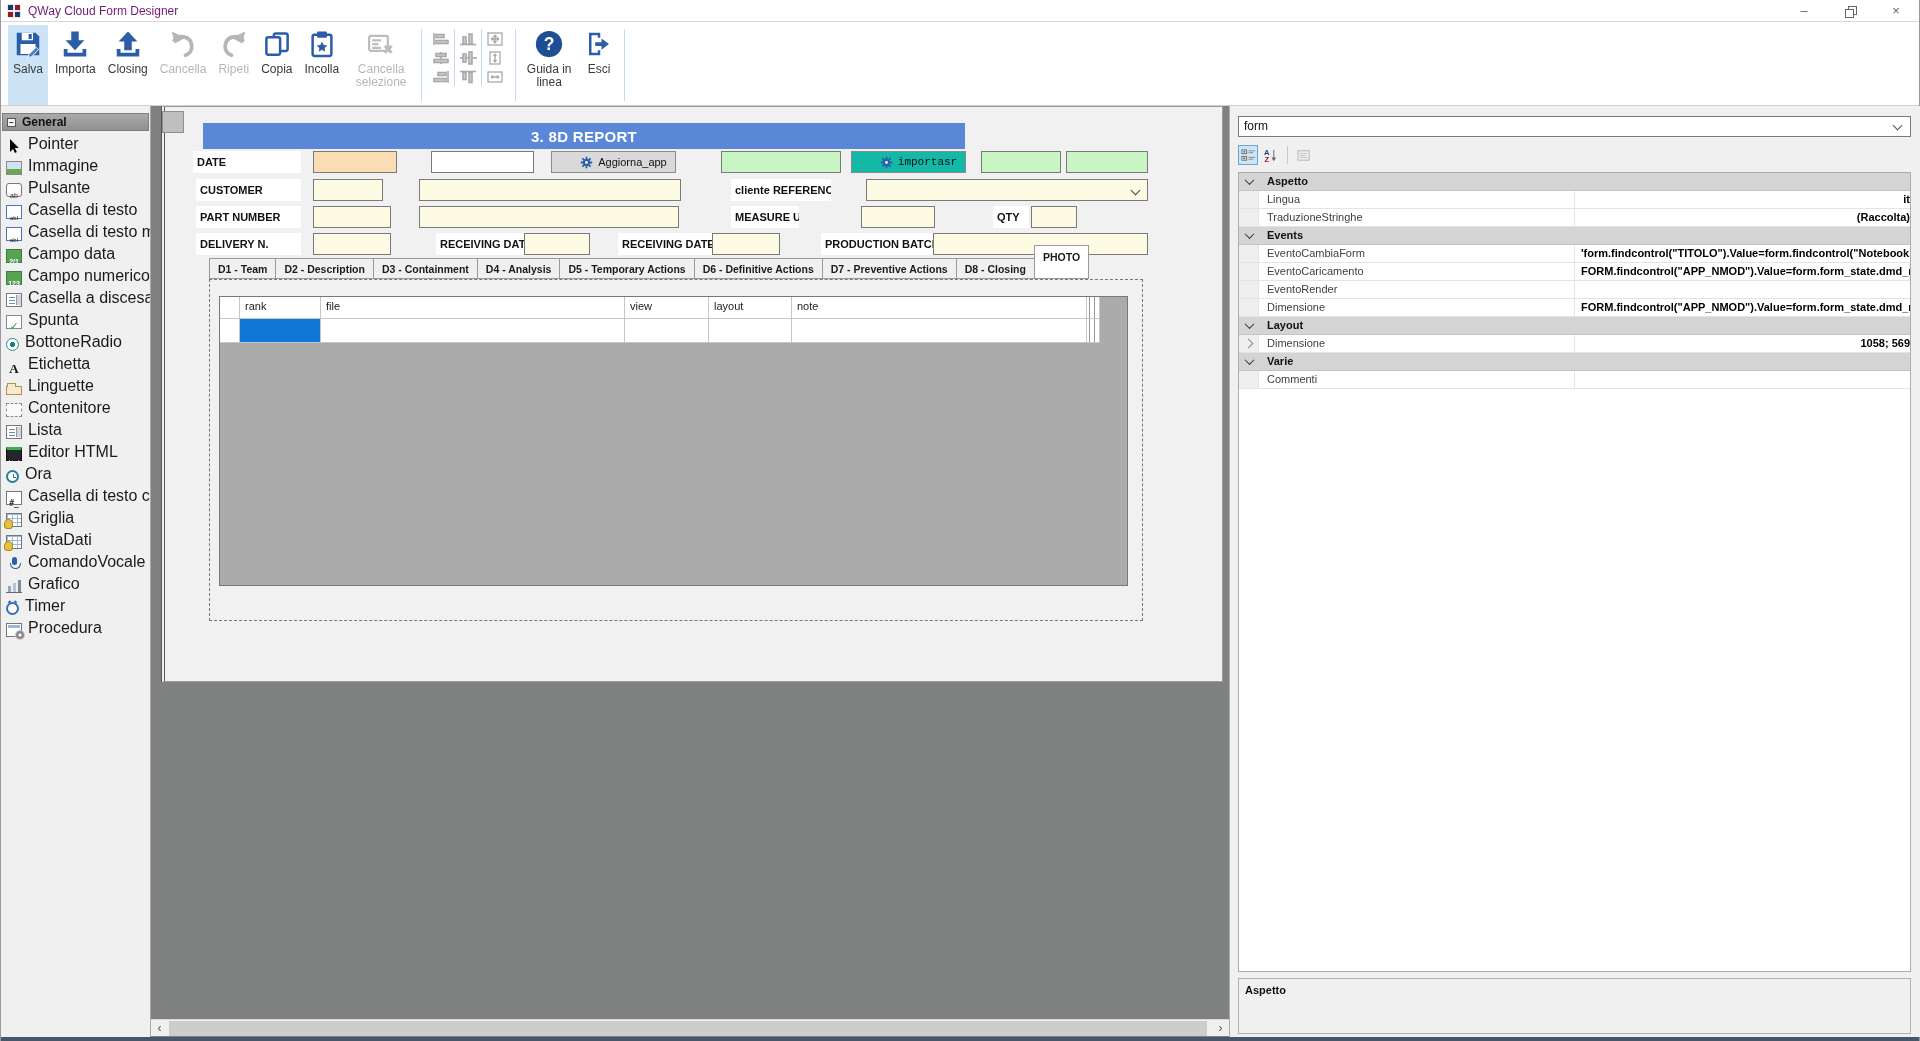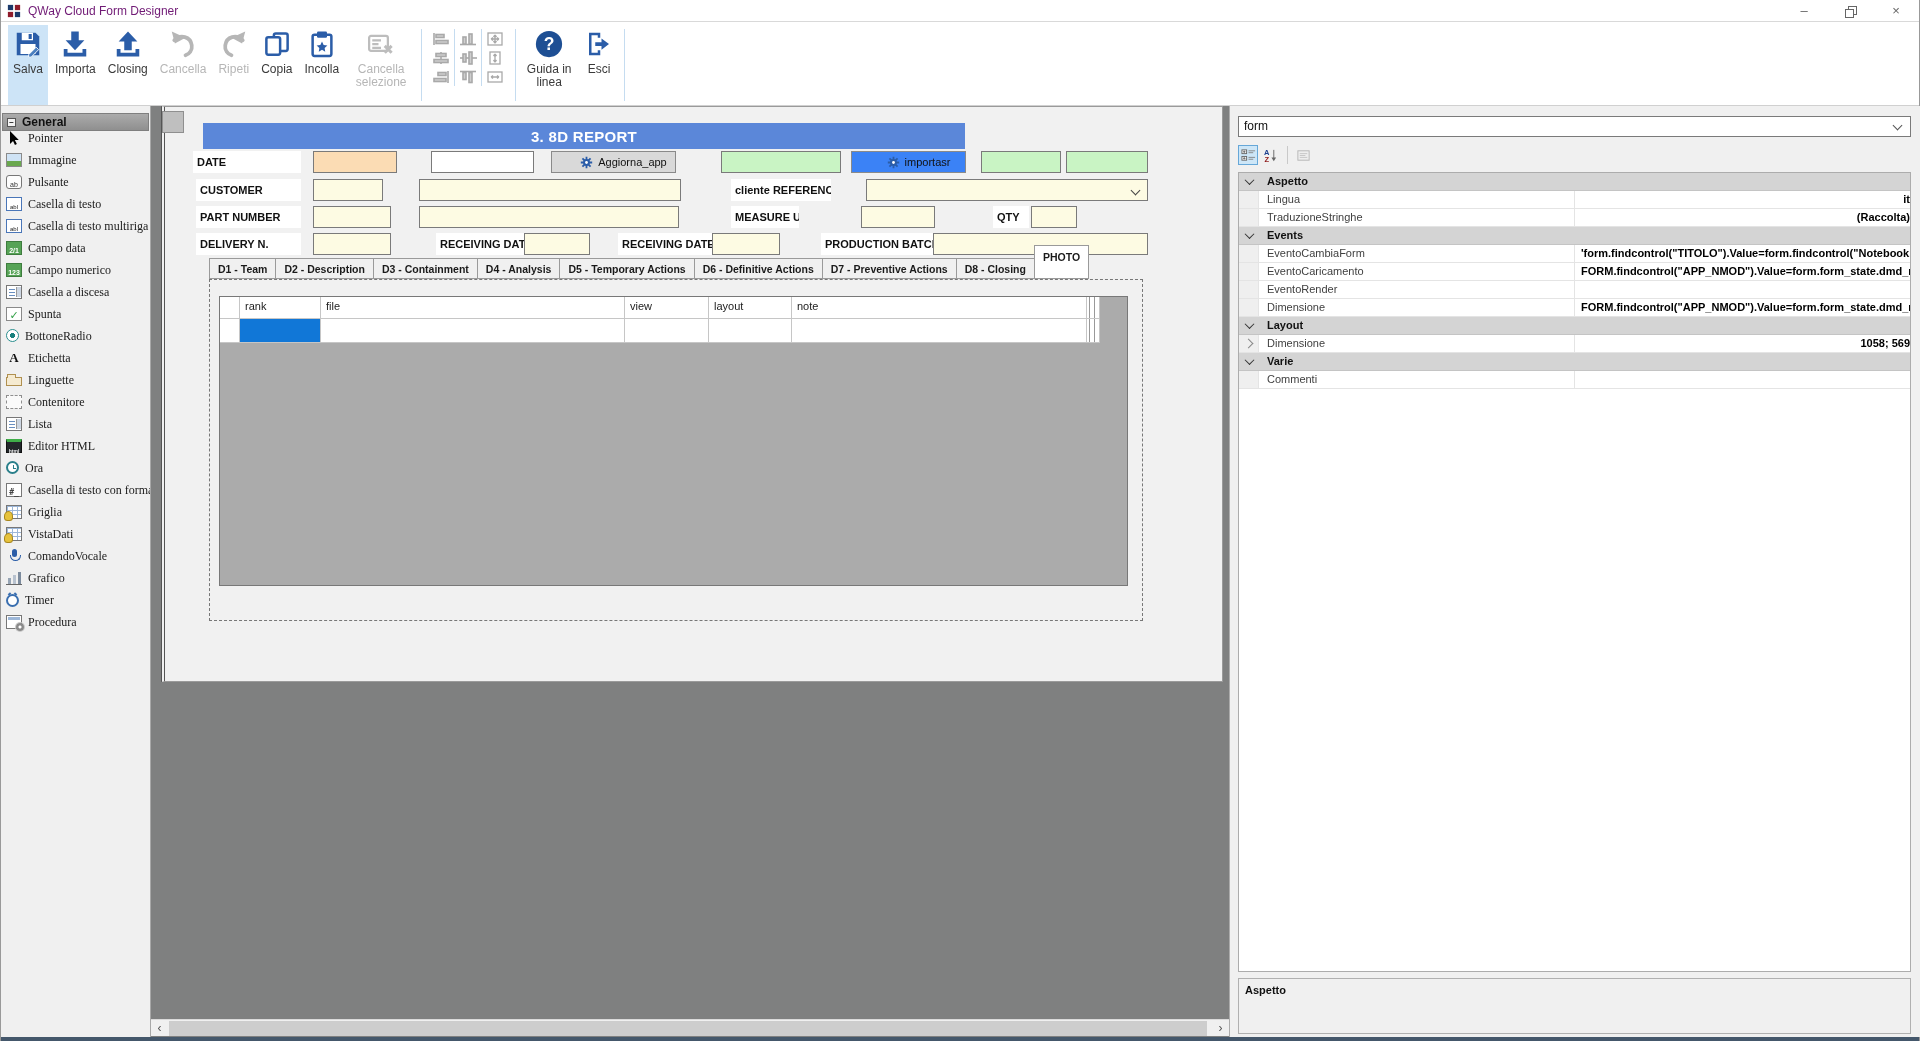--- a/index.html
+++ b/index.html
@@ -26,21 +26,21 @@
   #aligngrid { display:grid; grid-template-columns:repeat(3,27px); grid-template-rows:repeat(3,19px); margin:4px 2px; }
   .acell { display:flex; align-items:center; justify-content:center; border-right:1px solid #c5dcf0; }
   .acell:nth-child(3n) { border-right:none; }
   .acell svg { width:19px; height:14px; }
 
   
   #sidebar { position:absolute; left:0; top:106px; width:150px; bottom:4px; background:#f0f0f0; border-right:1px solid #a8a8a8; padding-top:7px; overflow:hidden; }
   #sbheader { height:18px; margin:0 1px; background:linear-gradient(#ababab,#8f8f8f); display:flex; align-items:center; padding-left:4px; border:1px solid #7f7f7f; }
   #sbheader .collapse-box { width:9px; height:9px; background:#f2f2f2; border:1px solid #555; font:bold 8px/7px "Liberation Sans",sans-serif; text-align:center; color:#222; margin-right:6px; }
   #sbheader span.hl { font-size:12px; font-weight:700; color:#111; }
-  .sitem { display:flex; align-items:flex-start; height:22px; padding-left:5px; font-size:12px; color:#1a1a1a; white-space:nowrap;font-family:Liberation Serif, serif; }
+  .sitem { display:flex; align-items:flex-end; height:22px; padding-left:5px; font-size:16px; color:#1a1a1a; white-space:nowrap; }
   .si { position:relative; width:16px; height:14px; margin-right:6px; flex:none; display:block; }
 
   .pointer-icon { background:#000; clip-path:polygon(25% 0,25% 92%,44% 72%,56% 100%,68% 93%,55% 64%,80% 64%); }
   .image-icon { border:1px solid #8a8a8a; background:linear-gradient(180deg,#cfe3f5 55%,#6aa84f 55%); }
   .button-icon { border:1px solid #777; border-radius:3px; background:#fdfdfd; text-align:center; }
   .button-icon::before { content:"ab"; font:7px/12px "Liberation Sans",sans-serif; color:#333; }
   .textbox-icon,.textarea-icon { border:1px solid #4a76b8; background:#fff; text-align:center; }
   .textbox-icon::before,.textarea-icon::before { content:"abl"; font:6px/12px "Liberation Sans",sans-serif; color:#222; }
   .datefield-icon,.numericfield-icon { background:#56a356; border:1px solid #3e7c3e; color:#fff; text-align:center; }
   .datefield-icon::before { content:"2/1"; font:bold 7px/12px "Liberation Sans",sans-serif; }
@@ -81,21 +81,21 @@
   #formhandle { position:absolute; left:11px; top:5px; width:22px; height:22px; background:#bfbfbf; border:1px solid #8f8f8f; }
   .fel { position:absolute; height:22px; }
   #formtitle { background:#5b87d9; color:#fff; font-weight:700; font-size:15px; display:flex; align-items:center; justify-content:center; letter-spacing:.3px; }
   .flabel { background:#fff; font-size:11px; font-weight:700; color:#111; line-height:22px; padding-left:4px; white-space:nowrap; overflow:hidden; }
   .ffield { background:#fdfbe3; border:1px solid #7a7a7a; }
   .ffield.white { background:#fff; }
   .ffield.orange { background:#fbdcb4; }
   .ffield.green { background:#c9f4c4; }
   .fdrop::after { content:""; position:absolute; right:8px; top:7px; width:6px; height:6px; border-right:1.5px solid #444; border-bottom:1.5px solid #444; transform:rotate(45deg); }
   .fbtn { background:#d9d9d9; border:1px solid #8a8a8a; font-size:11px; color:#111; display:flex; align-items:center; justify-content:center; gap:5px;padding-left:20px; }
-  .fbtn.light { background:#3b82f6; }
+  .fbtn.light { background:#14b8a6;font-family:Liberation Mono, monospace; }
   .fbtn svg { width:13px; height:13px; flex:none; }
 
   #tabstrip { position:absolute; left:58px; top:150px; display:flex; align-items:flex-end; height:23px; }
   .tab { height:21px; line-height:20px; padding:0 8px; font-size:10.5px; font-weight:700; color:#1a1a1a; background:#f0f0f0; border:1px solid #9a9a9a; margin-right:-1px; white-space:nowrap; }
   .tab.active { background:#fff; height:34px; line-height:22px; position:relative; z-index:2; }
 
   #marquee { position:absolute; left:58px; top:173px; width:934px; height:342px; border:1px dashed #777; }
 
   #gridbox { position:absolute; left:68px; top:190px; width:909px; height:290px; background:#ababab; border:1px solid #787878; }
   .grow { display:flex; background:#fff; width:880px; }

